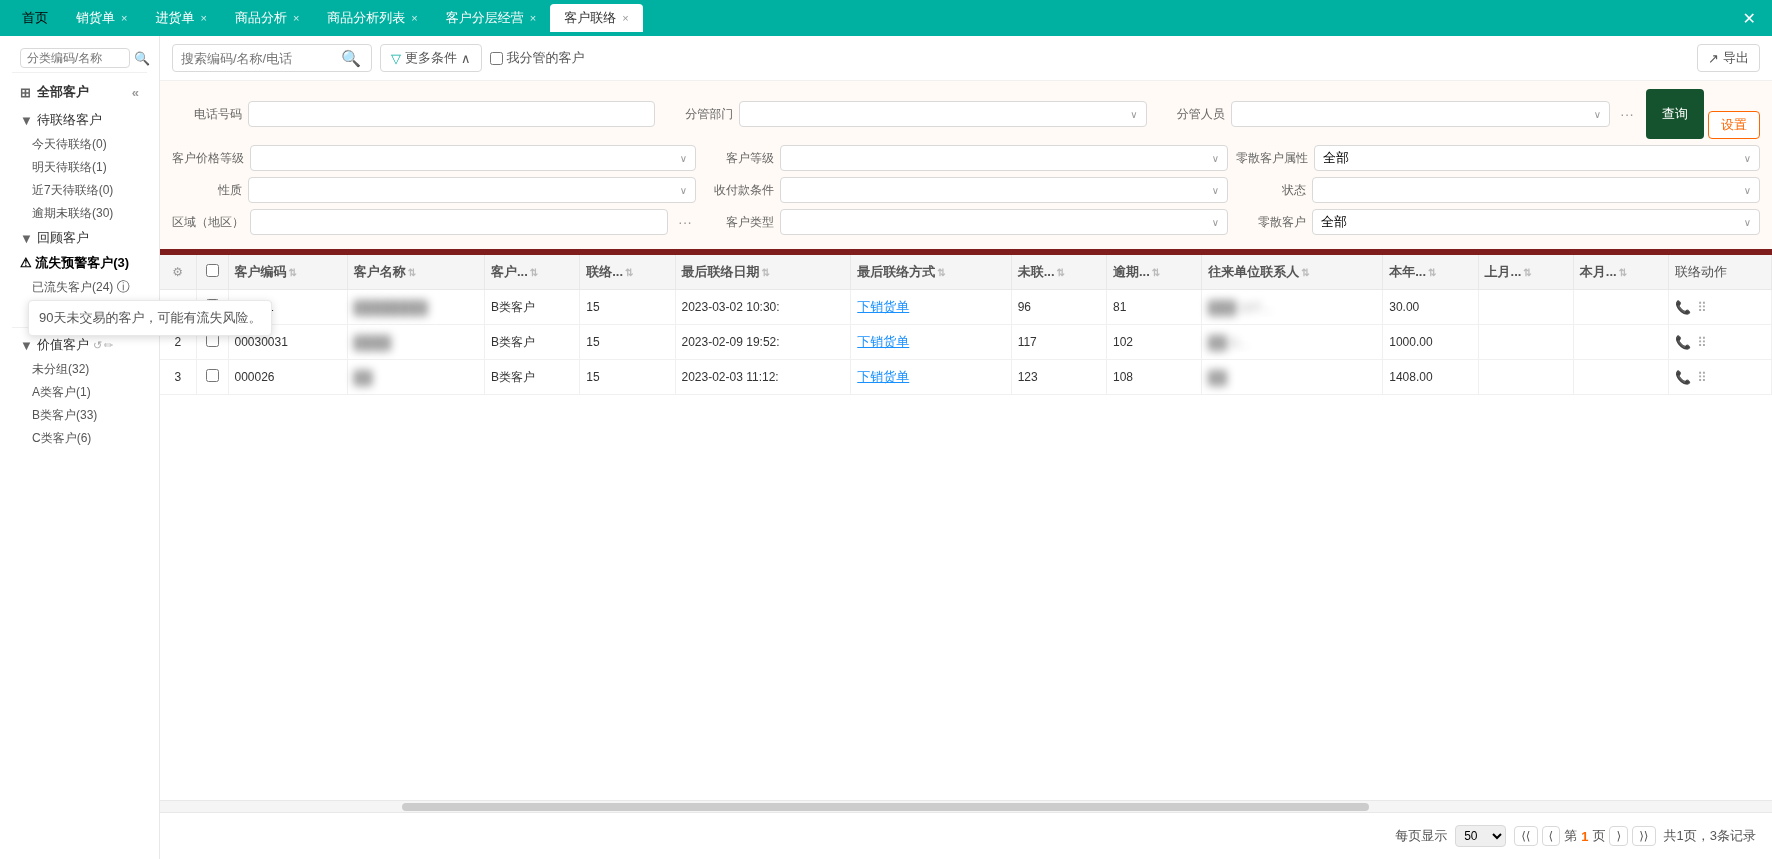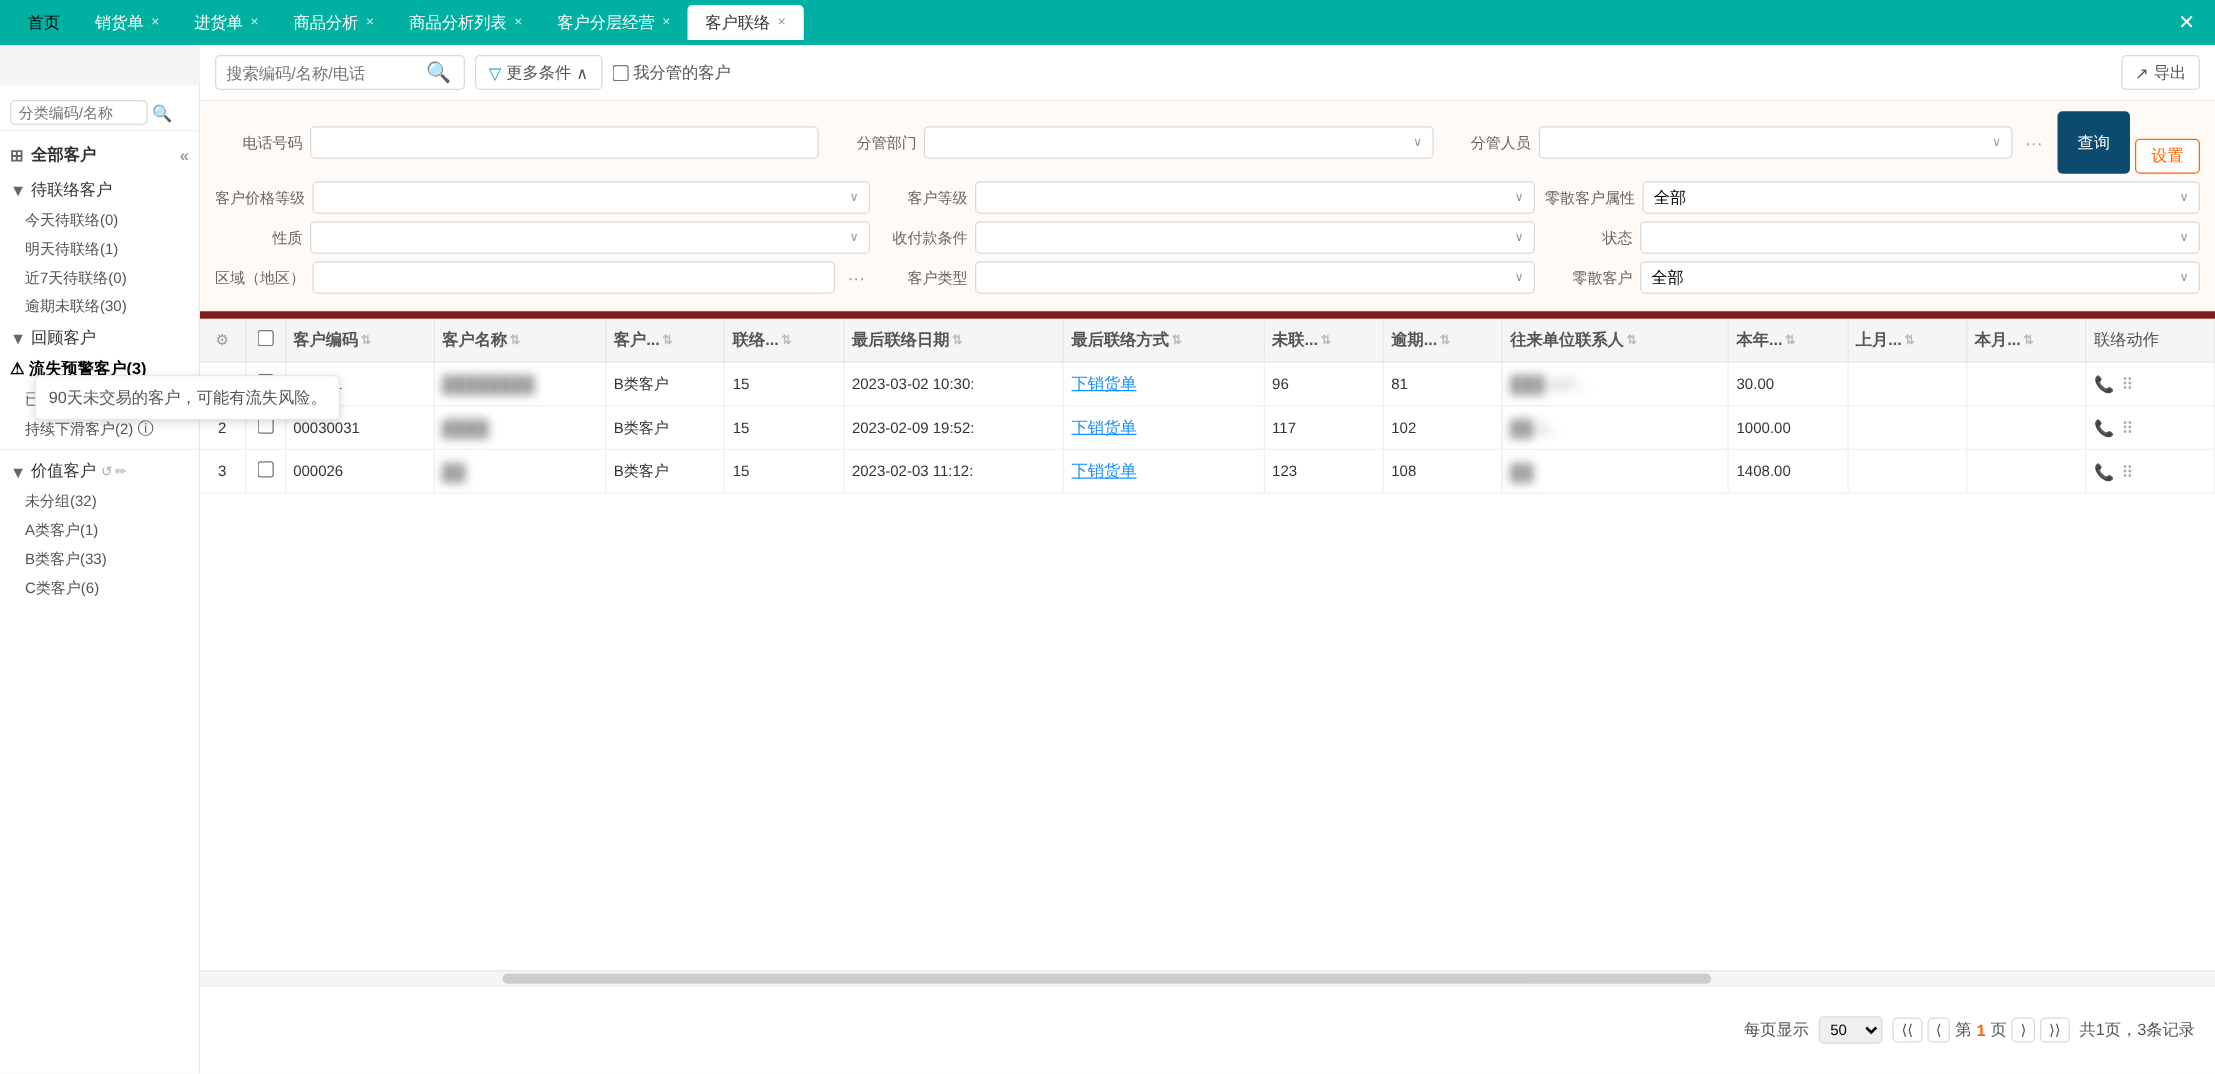--- a/index.html
+++ b/index.html
@@ -24,21 +24,21 @@
     .tab-home { padding: 0 14px; height: 28px; display: flex; align-items: center; color: #000000; cursor: pointer; }
     .tab-bar-right { margin-left: auto; }
     .close-btn { color: white; cursor: pointer; font-size: 16px; padding: 0 8px; }
 
     
     .main-layout { display: flex; height: calc(859px - 36px); }
     
     
     .sidebar {
       width: 160px; background: white; border-right: 1px solid #e8e8e8;
-      padding: 8px 0; overflow-y: auto; flex-shrink: 0; margin-top: 32px;
+      padding: 8px 12px; overflow-y: auto; flex-shrink: 0;
     }
     .sidebar-search {
       display: flex; align-items: center; padding: 4px 8px; margin-bottom: 4px;
       border-bottom: 1px solid #f0f0f0;
     }
     .sidebar-search input {
       border: 1px solid #d9d9d9; border-radius: 4px; padding: 2px 6px;
       font-size: 12px; width: 110px; outline: none;
     }
     .sidebar-search .search-icon { color: #999; margin-left: 4px; cursor: pointer; }
@@ -114,21 +114,21 @@
     }
     .filter-select {
       display: flex; align-items: center; border: 1px solid #d9d9d9; border-radius: 4px;
       padding: 3px 8px; font-size: 12px; height: 26px; flex: 1; cursor: pointer;
       background: white; justify-content: space-between;
     }
     .filter-select .down-arrow { color: #999; font-size: 10px; }
     .filter-more { color: #999; font-size: 14px; cursor: pointer; padding: 0 4px; }
     .filter-actions { display: flex; gap: 4px; }
     .btn-query {
-      background: #0c4a6e; color: white; border: none; border-radius: 4px;
+      background: #14532d; color: white; border: none; border-radius: 4px;
       padding: 4px 16px; cursor: pointer; font-size: 13px;
     }
     .btn-settings {
       background: white; color: #ff6600; border: 1px solid #ff6600; border-radius: 4px;
       padding: 4px 12px; cursor: pointer; font-size: 13px; margin-top: 22px;
     }
 
     
     .table-wrap { flex: 1; overflow: auto; }
     table { width: 100%; border-collapse: collapse; }
@@ -156,21 +156,21 @@
     .num-col { width: 32px; text-align: center; }
 
     
     .settings-th {
       width: 36px; text-align: center; cursor: pointer; color: #999;
     }
 
     
     .table-footer {
       display: flex; align-items: center; justify-content: flex-end;
-      padding: 24px 16px; border-top: 1px solid #e8e8e8; background: white;
+      padding: 12px 16px; border-top: 1px solid #e8e8e8; background: white;
       gap: 8px; font-size: 12px; color: #555;
     }
     .page-size-select {
       border: 1px solid #d9d9d9; border-radius: 4px; padding: 2px 4px;
       font-size: 12px; cursor: pointer;
     }
     .page-nav { display: flex; align-items: center; gap: 4px; }
     .page-nav button {
       border: 1px solid #d9d9d9; background: white; border-radius: 4px;
       padding: 2px 6px; cursor: pointer; color: #555; font-size: 12px;

